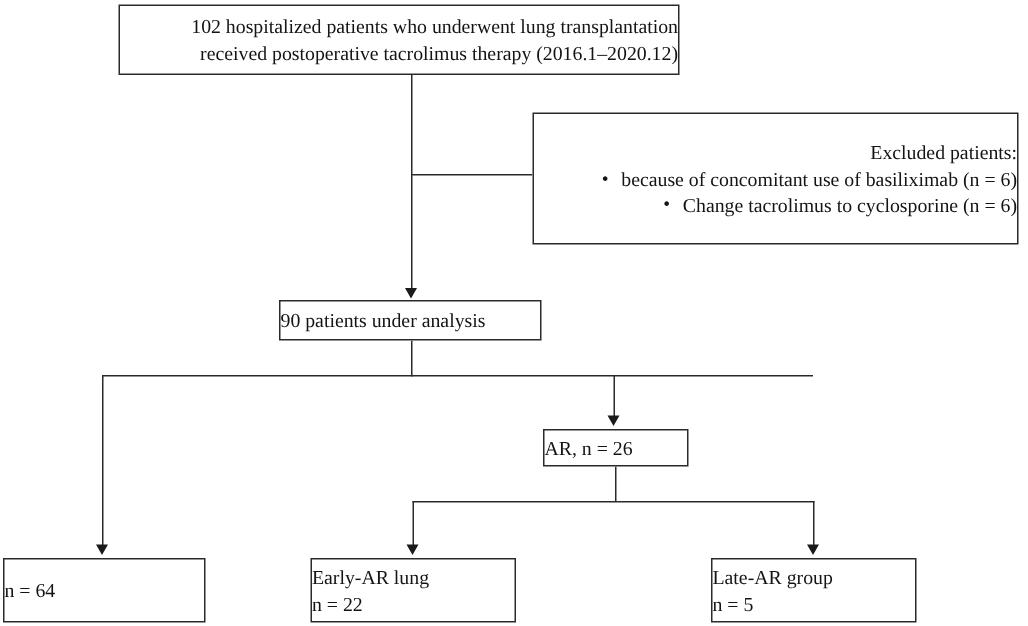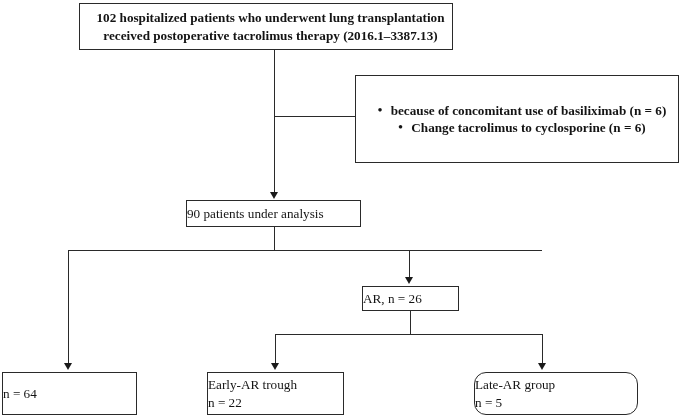--- a/index.html
+++ b/index.html
@@ -26,23 +26,22 @@
     justify-content: center;
     font-size: 13.2px;
     line-height: 1.3;
     z-index: 2;
   }
   .node.centered {
     align-items: flex-start;
     text-align: center;
   }
   .node.lefted {
-    align-items: center;
+    align-items: flex-end;
     text-align: left;
-    font-weight: bold;
   }
   .node .line {
     display: block;
     white-space: nowrap;
   }
 
   
   #node-enrolled {
     left: 79px;  top: 3px;   width: 374px; height: 47px;
     padding: 0 0 0 9px;
@@ -59,21 +58,21 @@
   #node-ar {
     left: 362px; top: 286px; width: 97px;  height: 25px;
   }
   #node-noar {
     left: 2px;   top: 372px; width: 135px; height: 43px;
   }
   #node-early {
     left: 207px; top: 372px; width: 137px; height: 43px;
   }
   #node-late {
-    left: 474px; top: 372px; width: 164px; height: 43px; border-radius: 12px;
+    left: 474px; top: 372px; width: 137px; height: 43px;
   }
 
   
   .excl-title { display: block; white-space: nowrap; margin-bottom: 1px; }
   .bullet-row {
     display: flex;
     align-items: flex-start;
   }
   .bullet-dot {
     width: 13px;
@@ -158,24 +157,25 @@
   <div class="conn h" id="c-ar-splith"></div>
 
   <div class="conn v" id="c-early-v"></div>
   <div class="arrow" id="c-early-ar"></div>
 
   <div class="conn v" id="c-late-v"></div>
   <div class="arrow" id="c-late-ar"></div>
 
   <div class="node lefted" id="node-enrolled">
     <span class="line">102 hospitalized patients who underwent lung transplantation</span>
-    <span class="line">received postoperative tacrolimus therapy (2016.1–3387.13)</span>
+    <span class="line">received postoperative tacrolimus therapy (2016.1–2020.12)</span>
   </div>
 
   <div class="node lefted" id="node-excluded">
+    <span class="excl-title">Excluded patients:</span>
 
     <div class="bullet-row">
       <span class="bullet-dot">•</span>
       <span class="bullet-text">
         <span class="sub">because of concomitant use of basiliximab (n = 6)</span>
       </span>
     </div>
 
     <div class="bullet-row">
       <span class="bullet-dot">•</span>
@@ -191,21 +191,21 @@
 
   <div class="node centered" id="node-ar">
     <span class="line">AR, n = 26</span>
   </div>
 
   <div class="node centered" id="node-noar">
     <span class="line">n = 64</span>
   </div>
 
   <div class="node centered" id="node-early">
-    <span class="line">Early-AR trough</span>
+    <span class="line">Early-AR lung</span>
     <span class="line">n = 22</span>
   </div>
 
   <div class="node centered" id="node-late">
     <span class="line">Late-AR group</span>
     <span class="line">n = 5</span>
   </div>
 
 </div>
 

